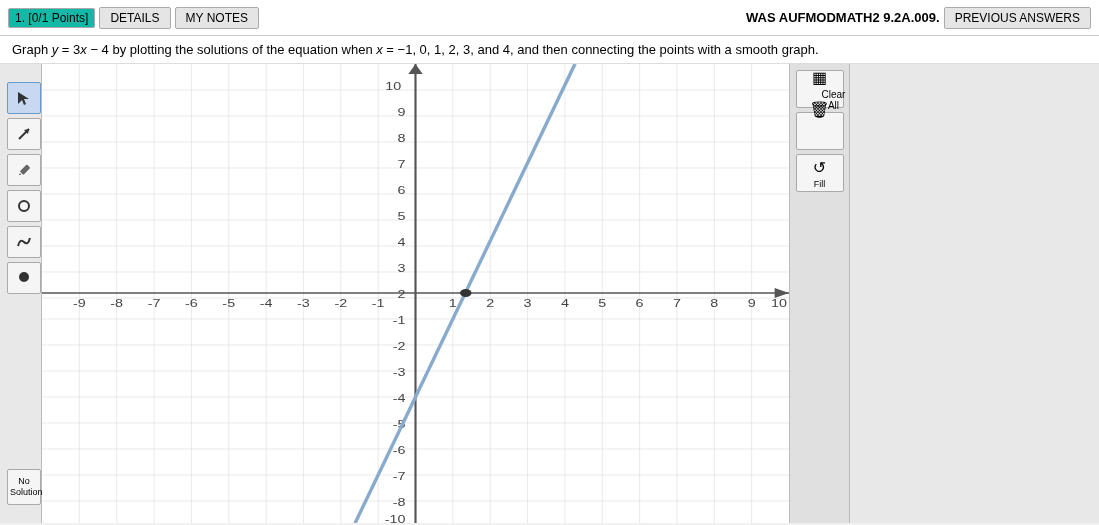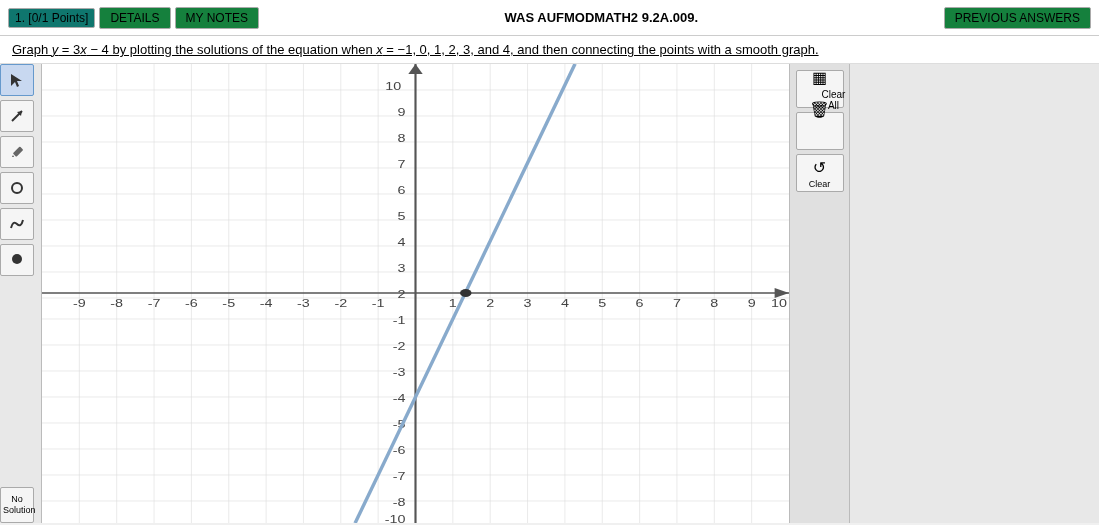--- a/index.html
+++ b/index.html
@@ -16,70 +16,69 @@
     .header {
       display: flex;
       align-items: center;
       background: #fff;
       border-bottom: 1px solid #ccc;
       padding: 4px 8px;
       gap: 4px;
       height: 36px;
     }
     .header-badge {
-      background: #0f766e;
+      background: #14b8a6;
       border: 1px solid #aaa;
       padding: 2px 6px;
       font-size: 12px;
       border-radius: 2px;
     }
     .header-btn {
-      background: #15803d;
+      background: #e5e5e5;
       border: 1px solid #aaa;
       padding: 3px 10px;
       font-size: 12px;
       cursor: pointer;
       border-radius: 2px;
     }
     .header-title {
       font-weight: bold;
       font-size: 13px;
       flex: 1;
-      text-align: center;
+      text-align: right;
     }
     .header-right {
       display: flex;
       gap: 0;
     }
 
     
     .problem-area {
       background: #fff;
       padding: 6px 12px;
       border-bottom: 1px solid #ddd;
       font-size: 13px;
-      text-decoration: underline;
     }
 
     
     .main-content {
       display: flex;
       height: calc(525px - 36px - 30px);
       background: #d0d0d0;
     }
 
     
     .toolbar {
       width: 42px;
       background: #e8e8e8;
       border-right: 1px solid #bbb;
       display: flex;
       flex-direction: column;
-      align-items: flex-start;
-      padding: 0 0;
+      align-items: flex-end;
+      padding: 18px 0;
       gap: 4px;
     }
     .tool-btn {
       width: 34px;
       height: 32px;
       background: #f5f5f5;
       border: 1px solid #aaa;
       cursor: pointer;
       display: flex;
       align-items: center;
@@ -390,21 +389,21 @@
         <button class="action-btn">
           <span style="font-size:16px;">▦</span>
           <span style="font-size:10px;margin-left:28px;">Clear All</span>
         </button>
         <button class="action-btn">
           <span style="font-size:16px;">🗑</span>
           <span style="font-size:9px;margin-top:32px;">Delete</span>
         </button>
         <button class="action-btn">
           <span style="font-size:16px;">↺</span>
-          <span style="font-size:9px;">Clear</span>
+          <span style="font-size:9px;">Fill</span>
         </button>
       </div>
 
 
     </div>
   </div>
 
 </div>
 
 </body></html>

